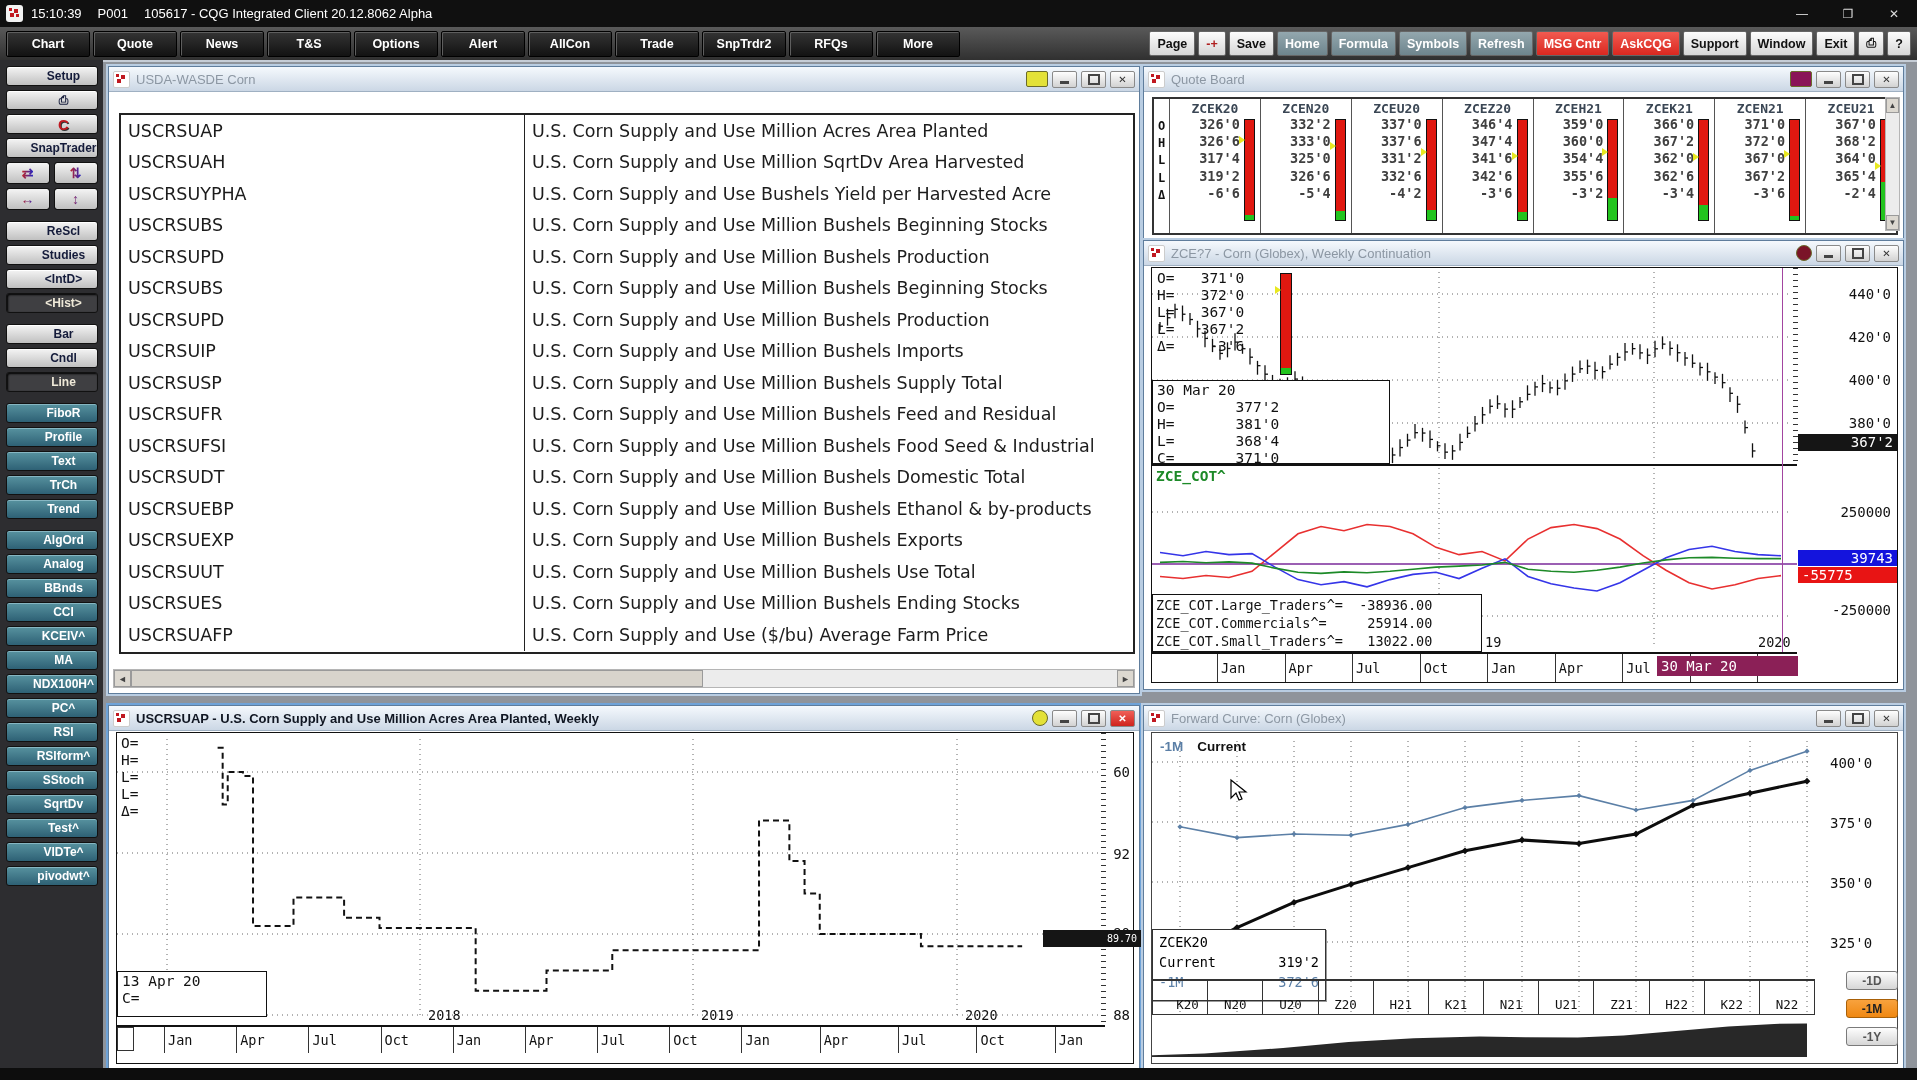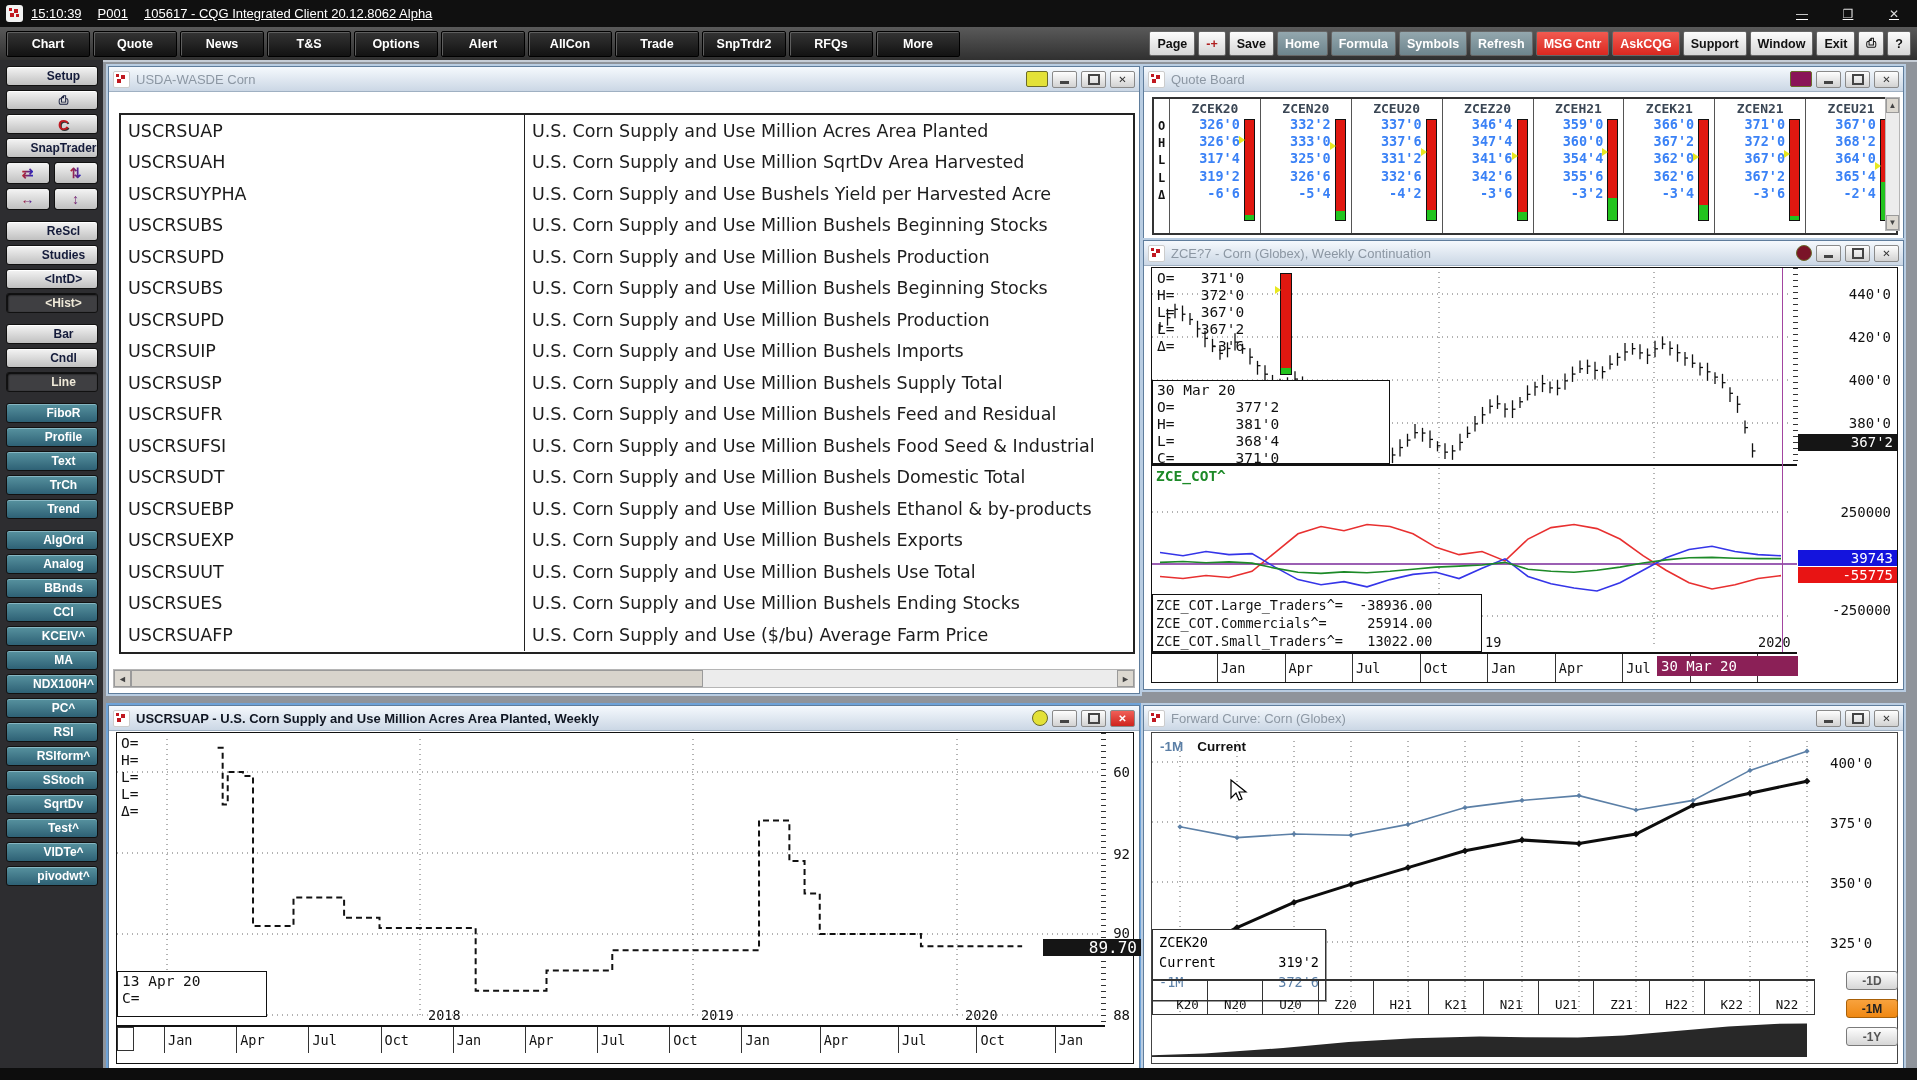--- a/index.html
+++ b/index.html
@@ -1,18 +1,18 @@
 <!DOCTYPE html>
 <html><head>
 <meta charset="utf-8">
 <style>
   html,body{margin:0;padding:0;background:#000;}
   #app{position:relative;width:1917px;height:1080px;overflow:hidden;background:#8f949b;font-family:"Liberation Sans",sans-serif;-webkit-font-smoothing:antialiased;}
   
-  .titlebar{position:absolute;left:0;top:0;width:1917px;height:27px;background:#101010;color:#fff;display:flex;align-items:center;font-size:13px;text-decoration:underline;}
+  .titlebar{position:absolute;left:0;top:0;width:1917px;height:27px;background:#101010;color:#fff;display:flex;align-items:center;font-size:13px;}
   .cqg-logo{width:17px;height:17px;background:#f2f2f2;border-radius:3px;margin:0 8px 0 6px;position:relative;flex:0 0 auto;}
   .cqg-logo i{position:absolute;background:#c01820;}
   .tb-time{margin-right:16px;}
   .tb-page{margin-right:16px;}
   .tb-controls{margin-left:auto;display:flex;height:100%;}
   .tb-ctl{width:46px;height:100%;display:flex;align-items:center;justify-content:center;color:#ddd;font-size:12px;}
   
   .toolbar{position:absolute;left:0;top:27px;width:1917px;height:33px;background:linear-gradient(#5a5a5a,#303030);display:flex;align-items:center;}
   .tl-wrap{display:flex;gap:3px;margin-left:6px;}
   .tl-btn{min-width:62px;padding:0 10px;height:24px;background:linear-gradient(#343434,#121212);border:1px solid #000;box-shadow:inset 1px 1px 0 #5e5e5e;color:#fff;font-size:12.5px;font-weight:bold;display:flex;align-items:center;justify-content:center;border-radius:2px;}
@@ -53,21 +53,21 @@
   .hs-arrow{width:17px;height:100%;background:#dcd8d0;border:1px solid #9a9a9a;box-sizing:border-box;font-size:9px;display:flex;align-items:center;justify-content:center;color:#444;}
   .hs-track{flex:1;position:relative;}
   .hs-thumb{position:absolute;left:0;top:0;height:100%;width:58%;background:#d8d4cc;border:1px solid #9a9a9a;box-sizing:border-box;}
   
   .qb-area{position:absolute;left:8px;top:30px;width:742px;height:134px;background:#fff;border:2px solid #333;display:flex;}
   .qb-labels{width:15px;display:flex;flex-direction:column;padding-top:20px;font-size:12px;font-weight:bold;color:#111;align-items:center;font-family:"DejaVu Sans Mono",monospace;}
   .qb-labels div{height:17.2px;}
   .qb-cols{flex:1;display:flex;}
   .qb-col{flex:1;border-left:1px solid #555;position:relative;padding-top:2px;box-sizing:border-box;}
   .qb-sym{font-size:13px;font-weight:bold;color:#3a4654;text-align:center;font-family:"DejaVu Sans Mono",monospace;}
-  .qb-val{font-size:13.5px;font-weight:bold;color:#3b82f6;text-align:right;padding-right:20px;height:17.2px;font-family:"DejaVu Sans Mono",monospace;}
+  .qb-val{font-size:13.5px;font-weight:bold;color:#404040;text-align:right;padding-right:20px;height:17.2px;font-family:"DejaVu Sans Mono",monospace;}
   .qb-gauge{position:absolute;right:5px;top:20px;width:9px;height:100px;background:#e01810;border:1px solid #111;}
   .qb-green{position:absolute;left:0;bottom:0;width:100%;background:#22c41e;}
   .qb-marker{position:absolute;left:-6px;width:0;height:0;border-top:4px solid transparent;border-bottom:4px solid transparent;border-left:6px solid #e8e820;}
   .vscroll{position:absolute;right:3px;top:30px;width:15px;height:134px;background:#ececec;border:1px solid #b5b5b5;display:flex;flex-direction:column;box-sizing:border-box;}
   .vs-arrow{height:15px;background:#dcd8d0;border:1px solid #9a9a9a;box-sizing:border-box;font-size:8px;display:flex;align-items:center;justify-content:center;color:#444;}
   .vs-track{flex:1;}
   
   .mono{font-family:"DejaVu Sans Mono",monospace;}
   .axis-label{position:absolute;font-family:"DejaVu Sans Mono",monospace;font-size:14px;color:#111;}
   .badge{position:absolute;font-family:"DejaVu Sans Mono",monospace;font-size:13px;padding:0 4px;color:#fff;}
@@ -669,21 +669,21 @@
       <div class="badge mono" style="left:505px;top:388px;width:133px;height:20px;background:#8b2057;font-size:14px;line-height:20px;">30 Mar 20</div>
 
       <div style="position:absolute;left:646px;top:0;width:99px;height:412px;background:#fff">
         <div class="axis-label" style="right:6px;top:18px">440'0</div>
         <div class="axis-label" style="right:6px;top:61px">420'0</div>
         <div class="axis-label" style="right:6px;top:104px">400'0</div>
         <div class="axis-label" style="right:6px;top:147px">380'0</div>
         <div class="badge" style="left:0;right:0;top:166px;height:17px;background:#151515;text-align:right;line-height:17px;font-size:14px">367'2</div>
         <div class="axis-label" style="right:6px;top:236px">250000</div>
         <div class="badge" style="left:0;right:0;top:282px;height:16px;background:#1414dd;text-align:right;line-height:16px;font-size:14px">39743</div>
-        <div class="badge" style="left:0;right:0;top:299px;height:16px;background:#e81414;text-align:right;line-height:16px;font-size:14px">-55775</div>
+        <div class="badge" style="left:0;right:0;top:299px;height:16px;background:#e81414;line-height:16px;font-size:14px">-55775</div>
         <div class="axis-label" style="right:6px;top:334px">-250000</div>
       </div>
     </div>
   </div>
 
   <div class="window" style="left:108px;top:705px;width:1030px;height:362px;box-shadow:0 0 0 2px #6fa3d8;">
     <div class="win-title active">
       <span class="win-icon">
           <i style="left:2px;top:2px;width:3px;height:3px"></i>
           <i style="left:7px;top:3px;width:4px;height:4px"></i>
@@ -745,21 +745,21 @@
           <div class="xcell" style="width: 72px;">Jan</div>
         </div>
       <div style="position:absolute;left:0;top:294px;width:15px;height:22px;border:1px solid #333;background:#fff"></div>
 
       <div style="position:absolute;left:989px;top:0;width:27px;height:318px;background:#fff">
         <div class="axis-label" style="right:3px;top:31px">60</div>
         <div class="axis-label" style="right:3px;top:113px">92</div>
         <div class="axis-label" style="right:3px;top:192px">90</div>
         <div class="axis-label" style="right:3px;top:274px">88</div>
       </div>
-      <div class="badge" style="left:926px;top:206px;width:90px;height:17px;background:#151515;text-align:right;line-height:17px;font-size:16px">89.70</div>
+      <div class="badge" style="left:926px;top:197px;width:90px;height:17px;background:#151515;text-align:right;line-height:17px;font-size:10px">89.70</div>
     </div>
   </div>
 
   <div class="window" style="left:1143px;top:705px;width:759px;height:362px;">
     <div class="win-title">
       <span class="win-icon">
           <i style="left:2px;top:2px;width:3px;height:3px"></i>
           <i style="left:7px;top:3px;width:4px;height:4px"></i>
           <i style="left:3px;top:7px;width:4px;height:4px"></i>
         </span>

